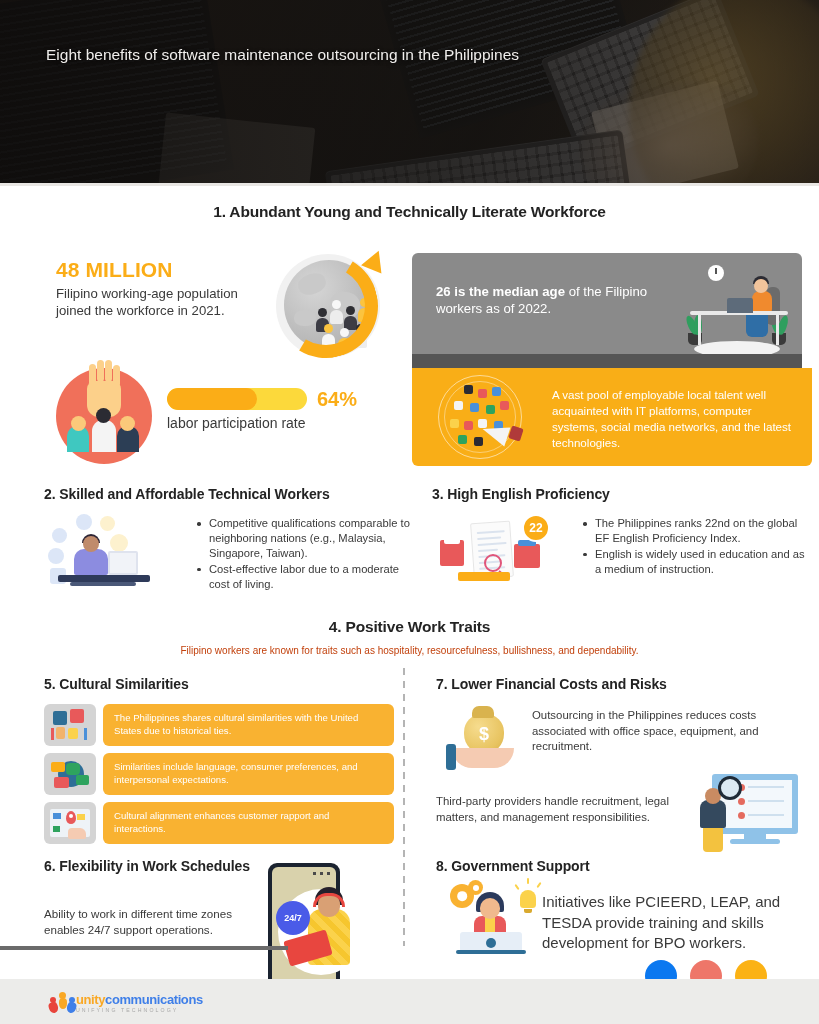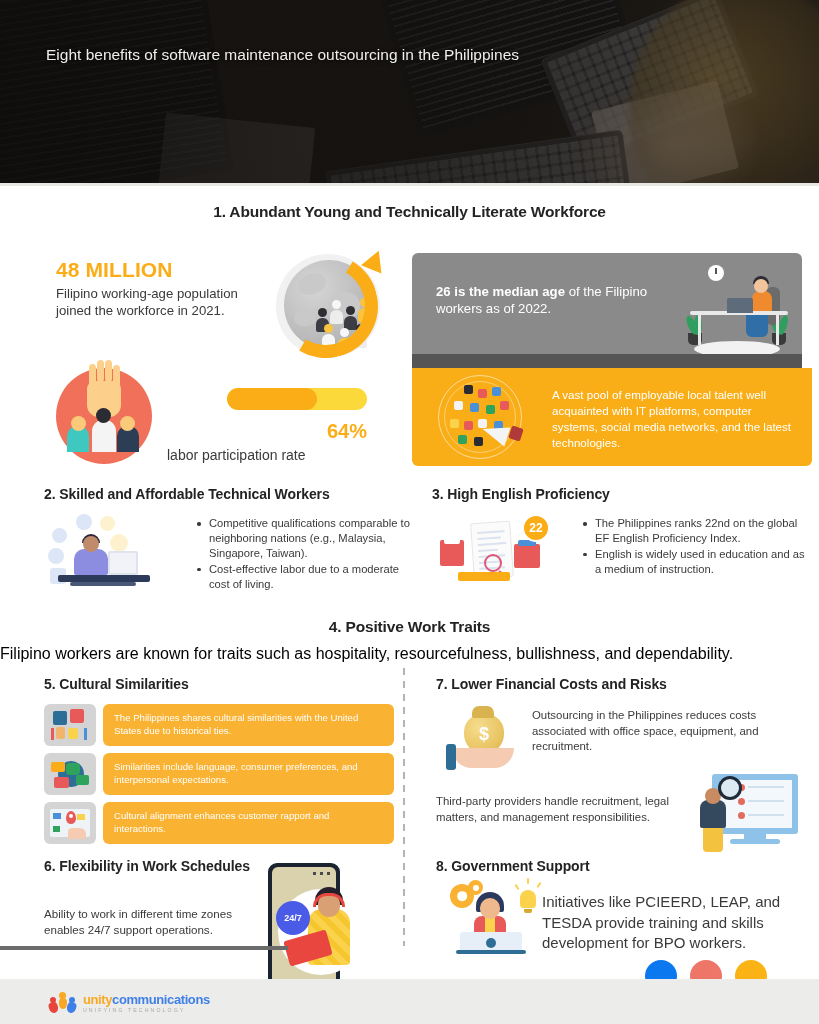--- a/index.html
+++ b/index.html
@@ -127,21 +127,21 @@
   .hand-art { position:absolute; left:56px; top:368px; width:96px; height:96px; }
   .hand-art .circ { position:absolute; inset:0; border-radius:50%; background:#F0705A; }
   .hand-art .palm { position:absolute; left:31px; top:13px; width:34px; height:36px; background:#FCD08A; border-radius:8px 8px 12px 12px; }
   .hand-art .fg { position:absolute; width:7px; height:22px; background:#FCD08A; border-radius:4px; top:-4px; }
   .hand-art .h1p { position:absolute; left:11px; top:58px; width:22px; height:26px; border-radius:10px 10px 0 0; background:#3FC8C0; }
   .hand-art .h2p { position:absolute; left:36px; top:52px; width:24px; height:32px; border-radius:11px 11px 0 0; background:#F4F4F4; }
   .hand-art .h3p { position:absolute; left:61px; top:58px; width:22px; height:26px; border-radius:10px 10px 0 0; background:#2C3E55; }
   .hand-art .hdd { position:absolute; width:15px; height:15px; border-radius:50%; background:#FBC97A; }
 
   .bar-wrap { position:absolute; left:167px; top:388px; width:200px; }
-  .bar-row { display:flex; align-items:flex-end; gap:10px;flex-direction:column; }
+  .bar-row { display:flex; align-items:flex-start; gap:10px; }
   .bar-track { width:140px; height:22px; border-radius:11px; background:#FCD93B; position:relative; overflow:hidden; }
   .bar-fill { position:absolute; left:0; top:0; bottom:0; border-radius:11px; background:#FBAD17; }
   .bar-pct { color:#FBAD17; font-size:20px; font-weight:bold; }
   .bar-cap { margin-top:4px; font-size:14px; color:#3a3a3a; }
 
   
   .card1 { position:absolute; left:412px; top:253px; width:400px; height:213px; }
   .card1 .grey {
     position:absolute; left:0; top:0; width:390px; height:101px;
     background:#8a8a8a; border-radius:6px 6px 0 0;
@@ -205,21 +205,21 @@
   .books .badge {
     position:absolute; right:2px; top:4px; width:28px; height:28px; border-radius:50%;
     background:#FBAD17; color:#fff; font-size:12px; font-weight:bold;
     display:flex; align-items:center; justify-content:center; border:2px solid #fff;
   }
   .books .mag { position:absolute; left:46px; top:44px; width:18px; height:18px; border-radius:50%; border:2px solid #E0557A; }
   .books .mag::after{ content:""; position:absolute; right:-7px; bottom:-5px; width:9px; height:2px; background:#E0557A; transform: rotate(40deg); }
 
   
   .s4 { position:absolute; left:0; right:0; top:618px; }
-  .s4 .sub { margin-top:9px; font-size:16px; color:#000000; }
+  .s4 .sub { margin-top:9px; text-align:center; font-size:10px; color:#c2410c; }
 
   
   .vdash {
     position:absolute; left:403px; top:668px; width:2px; height:278px;
     background: repeating-linear-gradient(180deg, #b4b4b4 0 7px, transparent 7px 13px);
   }
   .hline { position:absolute; left:0; top:946px; width:288px; height:4px; background:#6b6b6b; }
 
   
   .s5 { position:absolute; left:44px; top:676px; width:350px; }
@@ -290,21 +290,21 @@
   .gov-art .gtorso { position:absolute; left:24px; top:36px; width:32px; height:20px; border-radius:8px 8px 0 0; background:#E8595A; }
   .gov-art .gcollar { position:absolute; left:35px; top:36px; width:10px; height:16px; background:#FBD24B; }
   .gov-art .glap { position:absolute; left:10px; top:52px; width:62px; height:20px; background:#E6EEF7; border-radius:3px; }
   .gov-art .glapbase { position:absolute; left:6px; top:70px; width:70px; height:4px; background:#2E6E96; border-radius:2px; }
   .gov-art .gdot { position:absolute; left:36px; top:58px; width:10px; height:10px; border-radius:50%; background:#2E6E96; }
 
   
   .dots3 { position:absolute; left:645px; top:960px; display:flex; gap:13px; }
   .dots3 span { width:32px; height:32px; border-radius:50%; display:block; }
   .footer { position:absolute; left:0; bottom:0; width:819px; height:45px; background:#ececea; }
-  .logo { position:absolute; left:50px; top:13px; display:flex; align-items:center; gap:7px; }
+  .logo { position:absolute; left:50px; top:13px; display:flex; align-items:center; }
   .logo-mark { position:relative; width:26px; height:22px; }
   .logo-mark i { position:absolute; border-radius:50%; display:block; }
   .logo-text { line-height:1; }
   .logo-text .l1 { font-size:13px; font-weight:bold; letter-spacing:-.4px; }
   .logo-text .l1 .a { color:#F9A825; }
   .logo-text .l1 .b { color:#3F7FE8; }
   .logo-text .l2 { margin-top:2px; font-size:5.2px; letter-spacing:2.1px; color:#a8a8a8; }
 </style>
 </head>
 <body>

